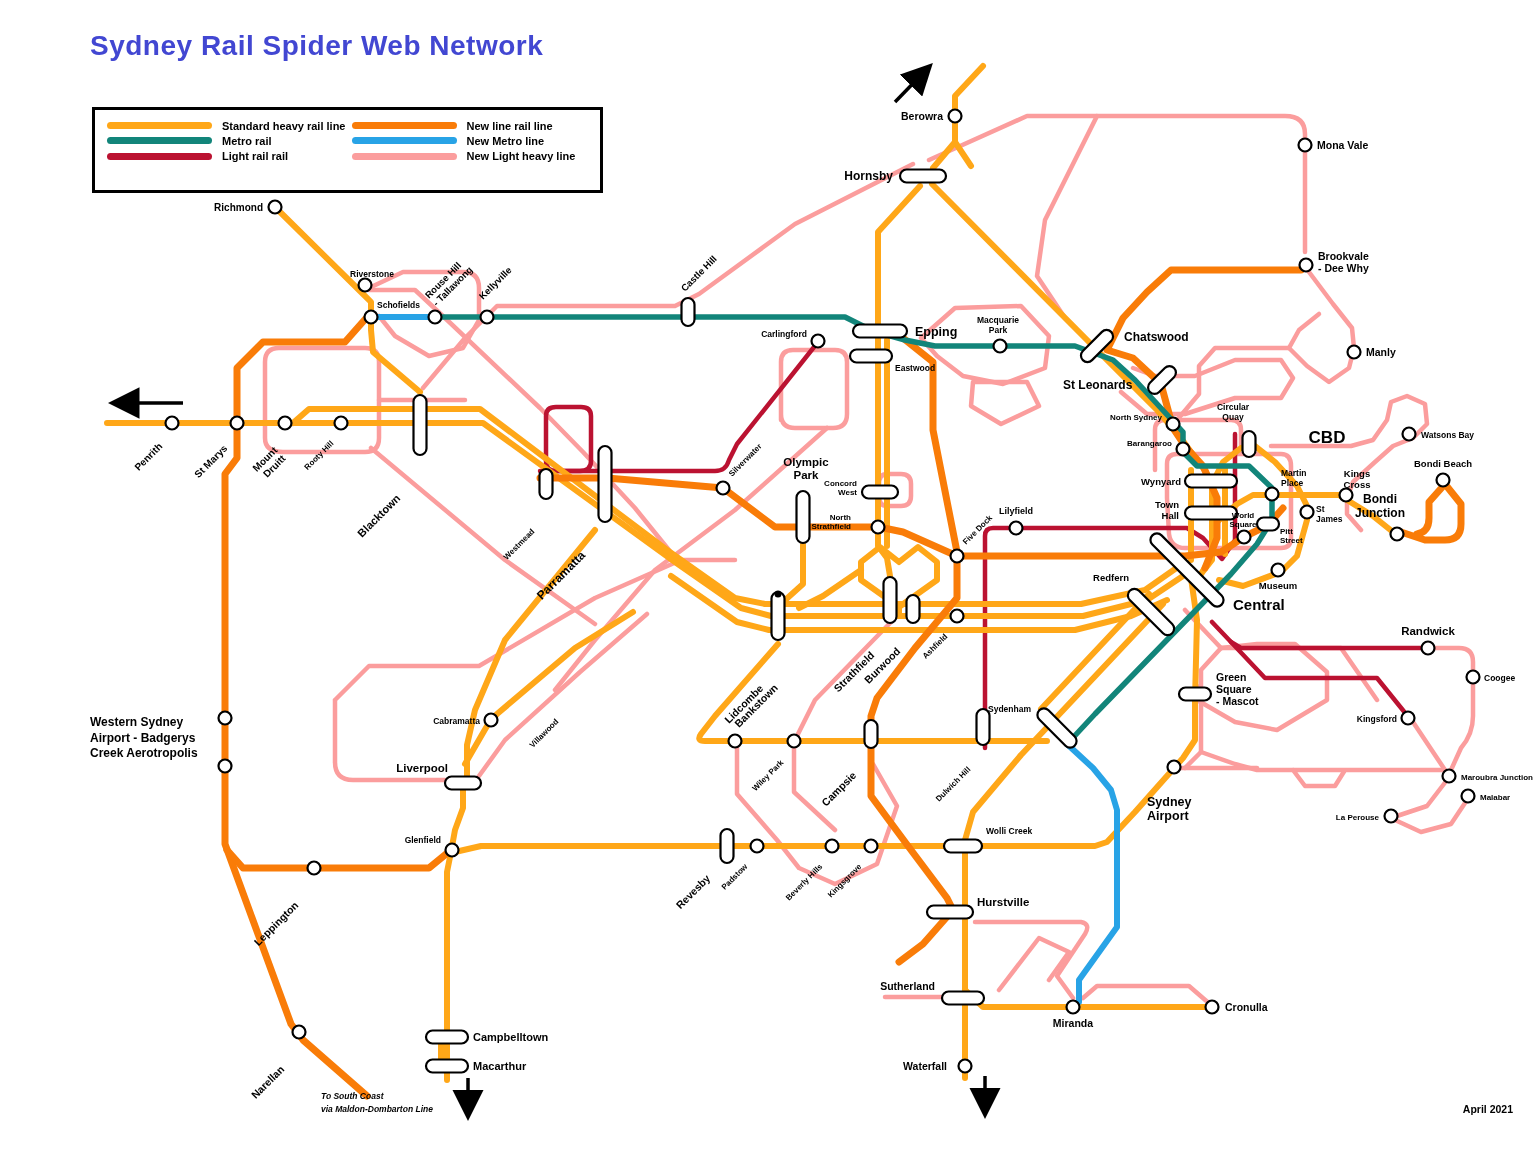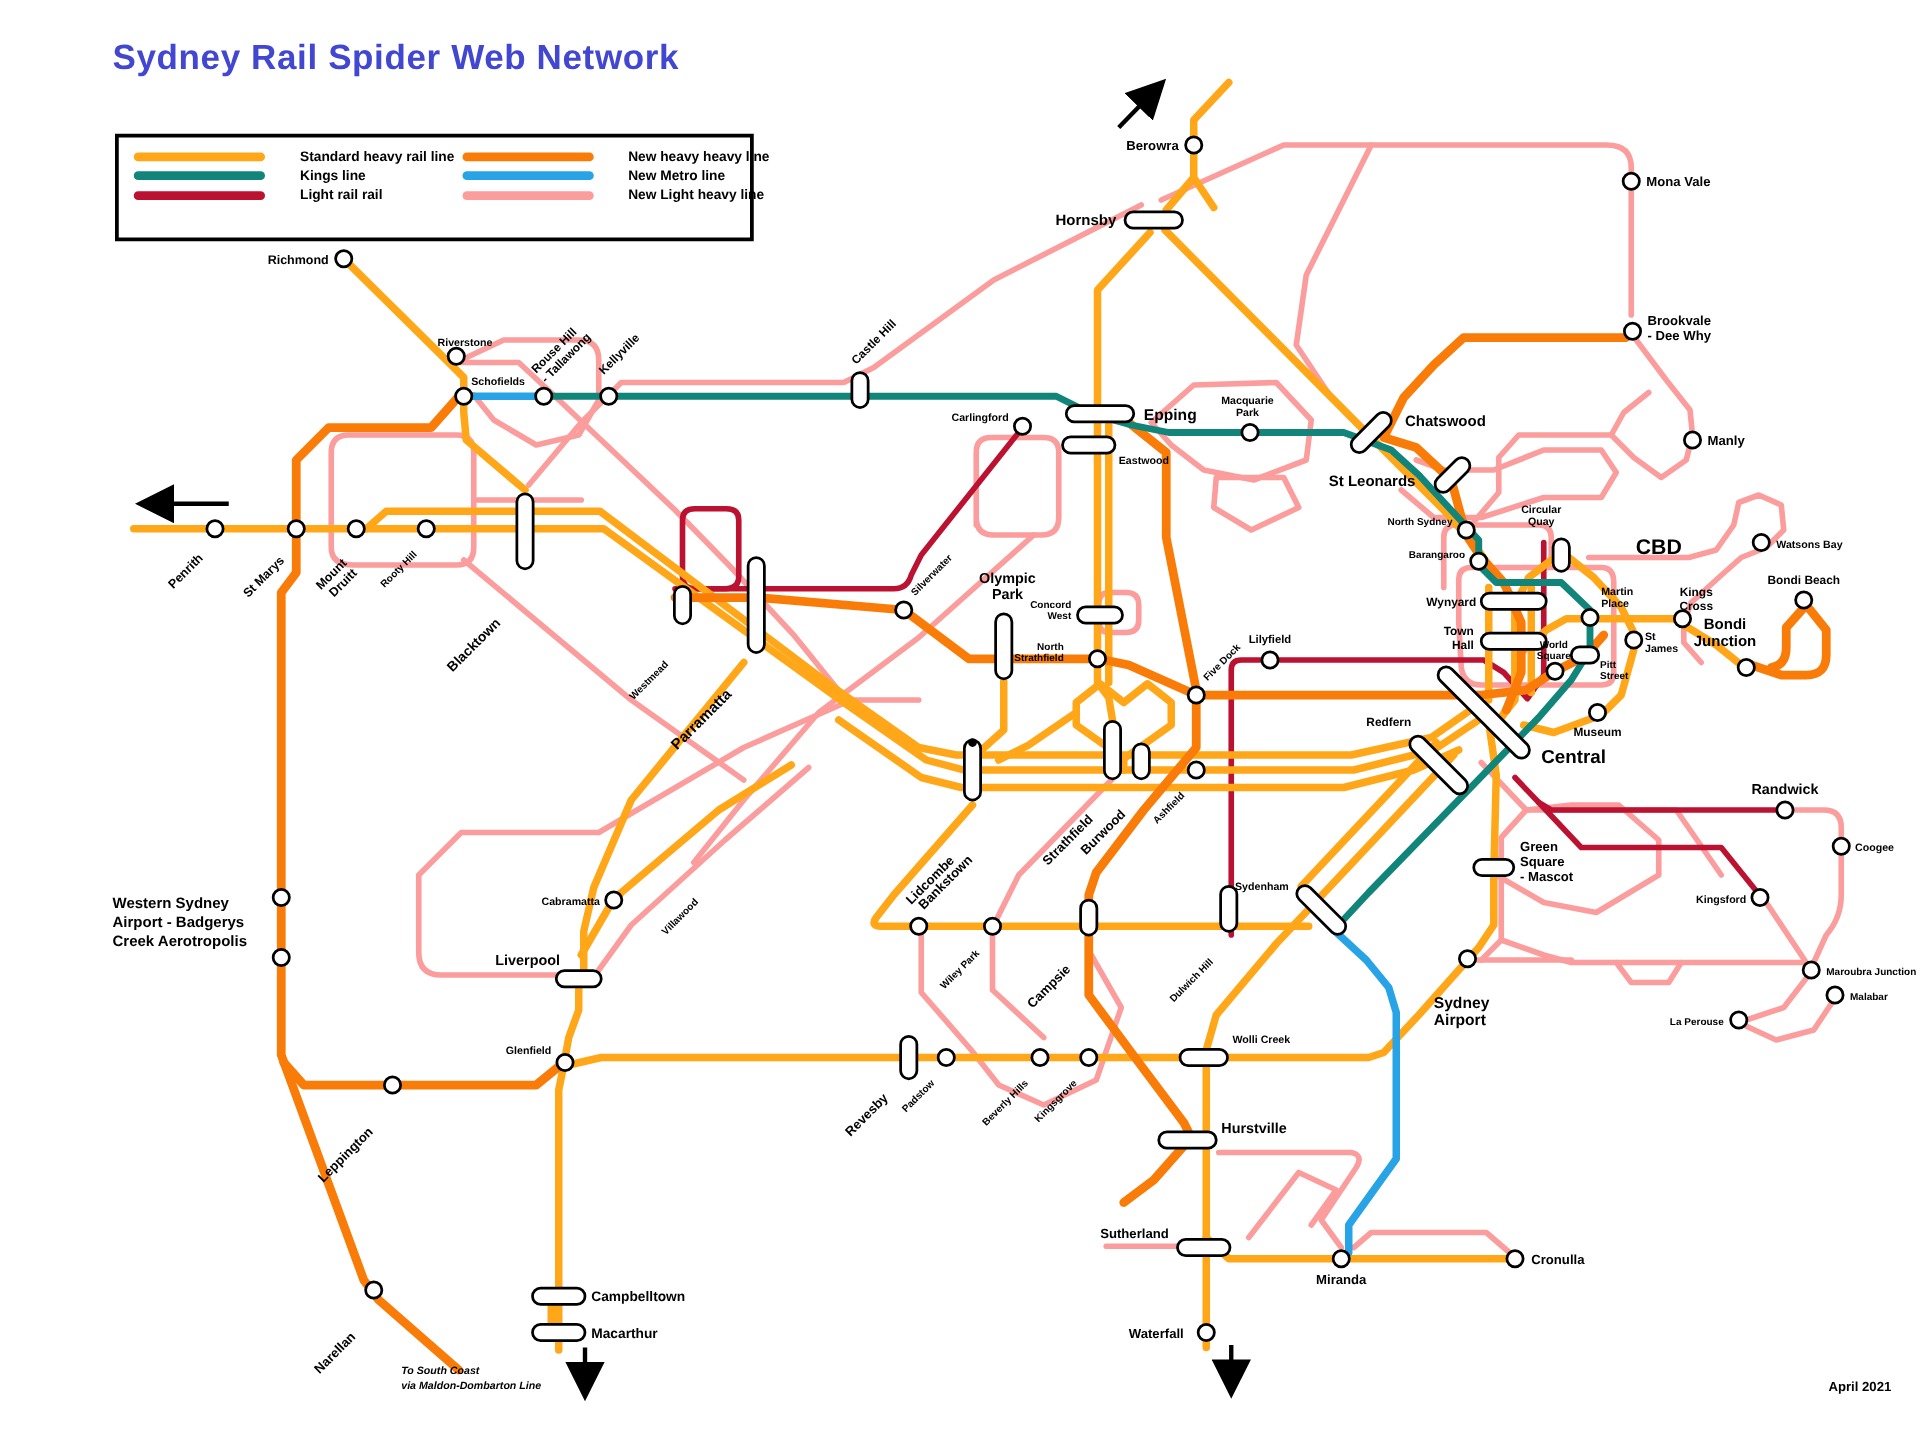--- a/index.html
+++ b/index.html
@@ -1,48 +1,48 @@
 <!DOCTYPE html>
 <html><head>
 <meta charset="utf-8">
 <style>
   html,body{margin:0;padding:0;background:#ffffff;font-family:"Liberation Sans",sans-serif;}
   #page{position:relative;width:1536px;height:1152px;background:#fff;overflow:hidden;margin-left:35px;}
   #map-title{position:absolute;left:55px;top:30px;margin:0;font-size:28px;font-weight:bold;letter-spacing:0.5px;}
   #legend{position:absolute;left:57px;top:107px;width:511px;height:86px;border:3px solid #000;box-sizing:border-box;
           display:grid;grid-template-columns:1fr 1fr;grid-auto-flow:column;grid-template-rows:repeat(3,1fr);
           padding:8px 10px 26px 12px;column-gap:6px;}
-  .legend-item{display:flex;align-items:center;gap:28px;}
+  .legend-item{display:flex;align-items:center;gap:10px;}
   .legend-swatch{width:105px;height:7px;border-radius:4px;flex:0 0 auto;}
   .legend-label{font-size:11px;font-weight:bold;color:#000;white-space:nowrap;}
   #map-svg{position:absolute;left:0;top:0;}
   text{fill:#000;font-family:"Liberation Sans",sans-serif;font-weight:bold;}
 </style>
 </head>
 <body>
 
 <div id="page">
   <h1 id="map-title" style="color: rgb(66, 71, 210);">Sydney Rail Spider Web Network</h1>
 
   <div id="legend">
     <div class="legend-item">
       <span class="legend-swatch" style="background: rgb(255, 167, 24);"></span>
       <span class="legend-label">Standard heavy rail line</span>
     </div>
     <div class="legend-item">
       <span class="legend-swatch" style="background: rgb(18, 133, 122);"></span>
-      <span class="legend-label">Kings line</span>
+      <span class="legend-label">Metro rail</span>
     </div>
     <div class="legend-item">
       <span class="legend-swatch" style="background: rgb(187, 18, 49);"></span>
       <span class="legend-label">Light rail rail</span>
     </div>
     <div class="legend-item">
       <span class="legend-swatch" style="background: rgb(249, 124, 8);"></span>
-      <span class="legend-label">New heavy heavy line</span>
+      <span class="legend-label">New line rail line</span>
     </div>
     <div class="legend-item">
       <span class="legend-swatch" style="background: rgb(40, 163, 230);"></span>
       <span class="legend-label">New Metro line</span>
     </div>
     <div class="legend-item">
       <span class="legend-swatch" style="background: rgb(251, 157, 157);"></span>
       <span class="legend-label">New Light heavy line</span>
     </div>
   </div>

